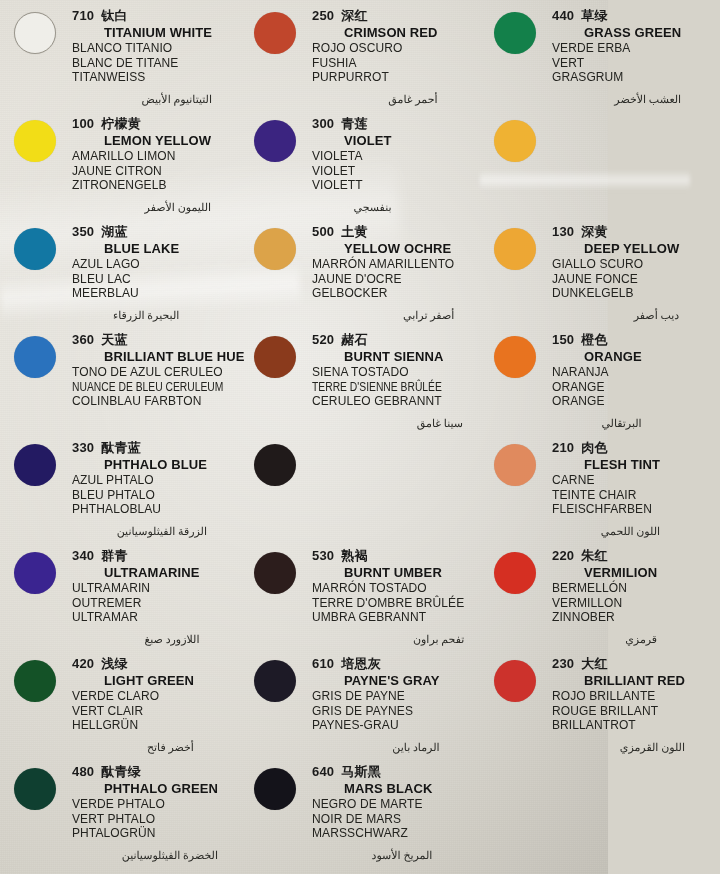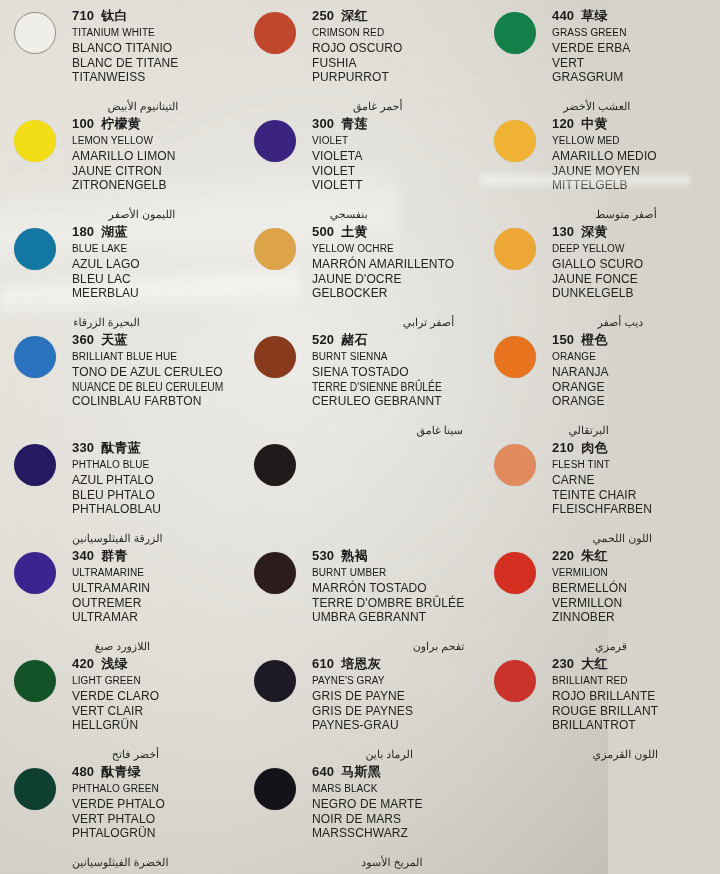--- a/index.html
+++ b/index.html
@@ -102,26 +102,27 @@
     margin-bottom: 1px;
   }
   .code-line .cn {
     font-family: "DejaVu Sans", sans-serif;
     font-weight: bold;
     margin-left: 7px;
     font-size: 13px;
   }
 
   .name-en {
-    font-size: 10px;
-    font-weight: normal;
+    font-size: 13px;
+    font-weight: bold;
     color: #151515;
     letter-spacing: .1px;
     line-height: 16px;
     white-space: nowrap;
+    margin-left: 32px;
   }
 
   .name-alt {
     font-size: 12px;
     font-weight: normal;
     color: #23231f;
     line-height: 14.5px;
     letter-spacing: .1px;
     white-space: nowrap;
   }
@@ -131,27 +132,27 @@
     transform-origin: left center;
     letter-spacing: 0;
   }
   .name-alt.squeeze-hard {
     transform: scaleX(0.72);
     transform-origin: left center;
     letter-spacing: 0;
   }
 
   .name-ar {
-    font-family: Liberation Sans, sans-serif;
+    font-family: Liberation Serif, serif;
     direction: rtl;
     unicode-bidi: bidi-override;
     font-size: 11px;
     color: #2a2a26;
     line-height: 15px;
-    margin-top: 14px;
+    margin-top: 7px;
     white-space: nowrap;
   }
 
   
   .wash {
     position: absolute;
     pointer-events: none;
     background: linear-gradient(180deg, rgba(255,255,255,0) 0%, rgba(255,255,255,0.52) 50%, rgba(255,255,255,0) 100%);
     filter: blur(2px);
   }
@@ -215,34 +216,26 @@
           <div class="code-line"><span>300</span><span class="cn">青莲</span></div>
           <div class="name-en">VIOLET</div>
           <div class="name-alt">VIOLETA</div>
           <div class="name-alt">VIOLET</div>
           <div class="name-alt">VIOLETT</div>
           <div class="name-ar">بنفسجي</div>
         </div>
       </div>
       <div class="swatch-entry">
         <div class="dot" style="background: rgb(239, 178, 51);"></div>
-        <div class="info">
-          <div class="code-line"><span>120</span><span class="cn">中黄</span></div>
-          <div class="name-en">YELLOW MED</div>
-          <div class="name-alt">AMARILLO MEDIO</div>
-          <div class="name-alt">JAUNE MOYEN</div>
-          <div class="name-alt">MITTELGELB</div>
-          <div class="name-ar">أصفر متوسط</div>
-        </div>
         <div class="wash" style="left: 0px; top: 56px; width: 210px; height: 20px;"></div>
       </div>
       <div class="swatch-entry">
         <div class="dot" style="background: rgb(18, 119, 163);"></div>
         <div class="info">
-          <div class="code-line"><span>180</span><span class="cn">湖蓝</span></div>
+          <div class="code-line"><span>350</span><span class="cn">湖蓝</span></div>
           <div class="name-en">BLUE LAKE</div>
           <div class="name-alt">AZUL LAGO</div>
           <div class="name-alt">BLEU LAC</div>
           <div class="name-alt">MEERBLAU</div>
           <div class="name-ar">البحيرة الزرقاء</div>
         </div>
       </div>
       <div class="swatch-entry">
         <div class="dot" style="background: rgb(220, 163, 73);"></div>
         <div class="info">

